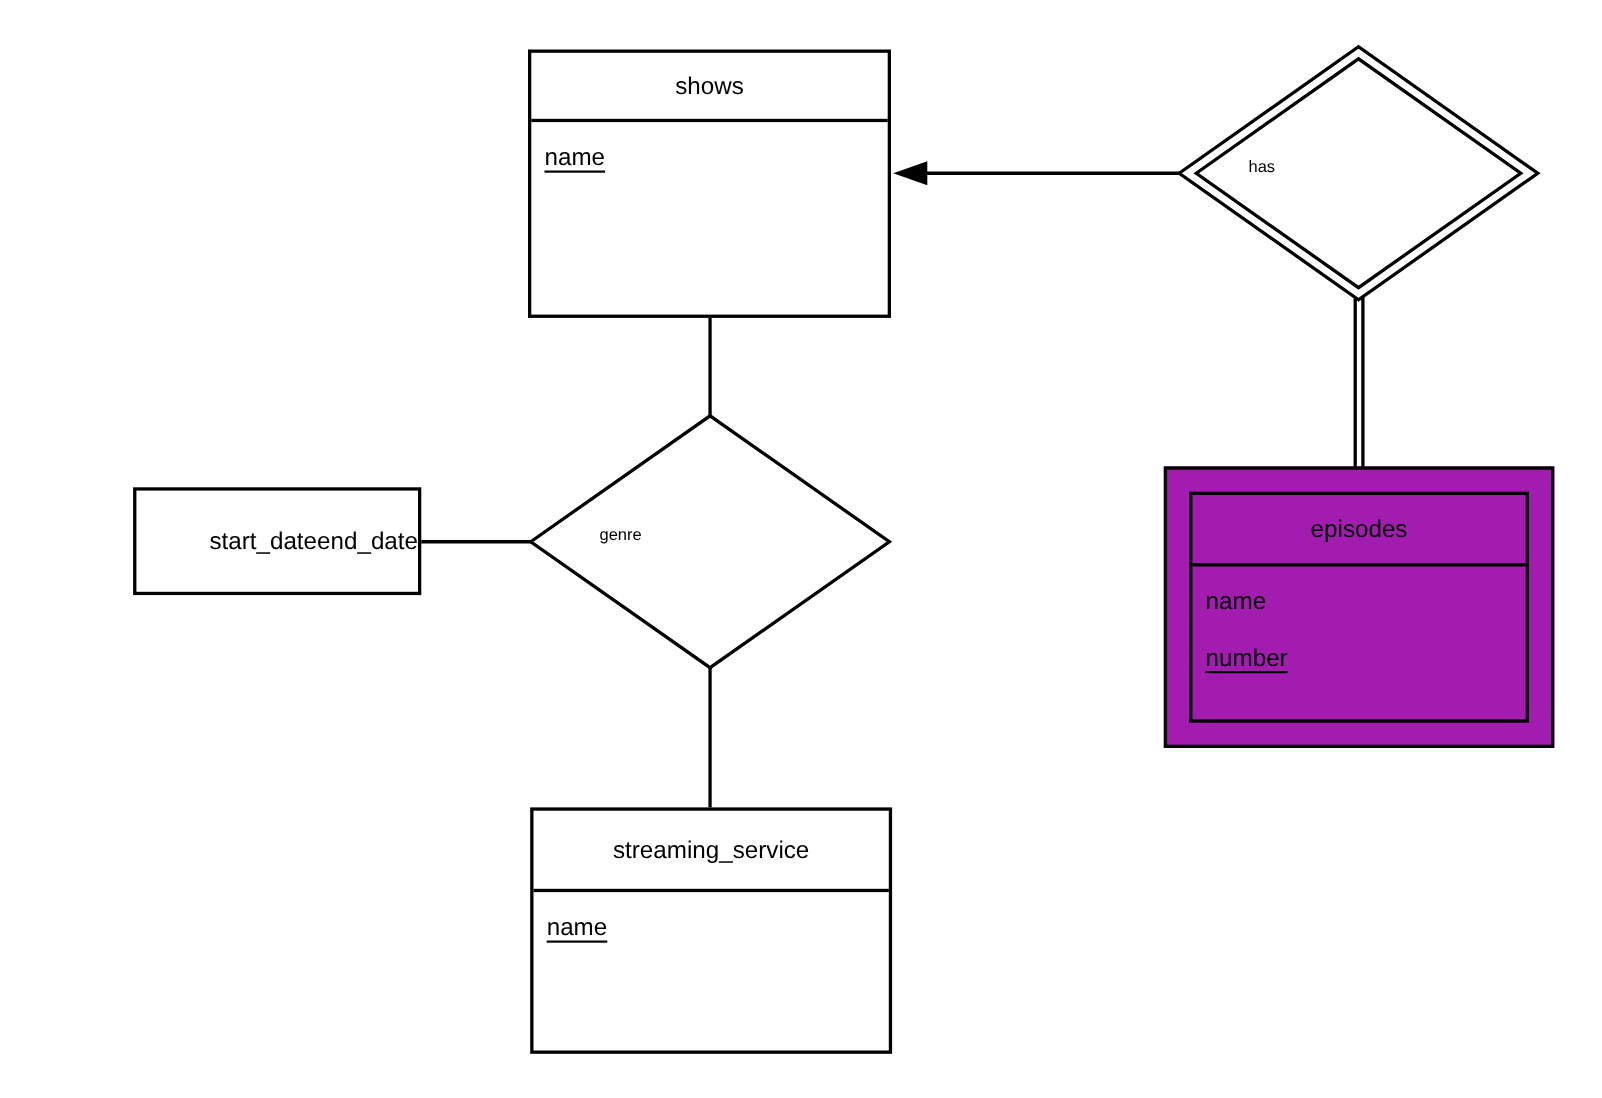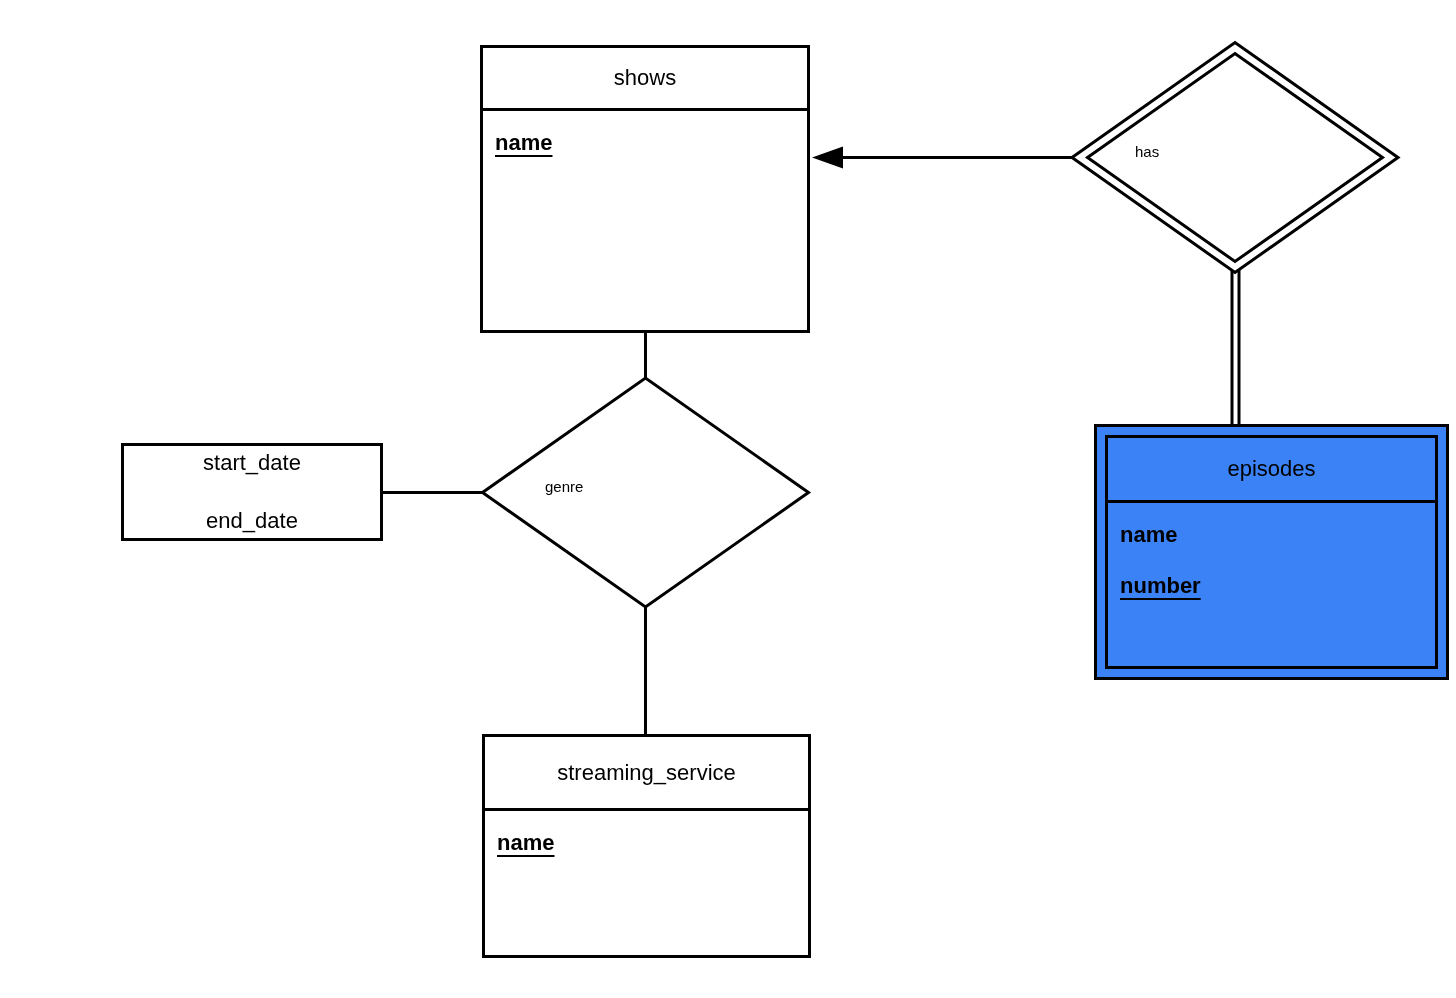--- a/index.html
+++ b/index.html
@@ -33,41 +33,39 @@
   }
   .entity-title {
     border-bottom: 3px solid #000000;
     display: flex;
     align-items: center;
     justify-content: center;
     box-sizing: border-box;
   }
   .entity-attrs {
     padding: 6px 0 0 12px;
-    font-weight: bold;
   }
   .attr {
     height: 51px;
     display: flex;
     align-items: center;
   }
   .attr span.u {
     text-decoration: underline;
     text-decoration-thickness: 2px;
     text-underline-offset: 5px;
   }
   
   .entity-outer {
     position: absolute;
-    background: #3b82f6;
+    background: #a21caf;
     border: 3px solid #000000;
     box-sizing: border-box;
     z-index: 2;
-    padding: 8px;
-    margin-left: 36px;
+    padding: 20px;
   }
   .entity-inner {
     width: 100%;
     height: 100%;
     border: 3px solid #000000;
     box-sizing: border-box;
     font-size: 22px;
   }
   
   .diamond-label {
@@ -78,23 +76,23 @@
   }
   
   .attr-box {
     position: absolute;
     background: #ffffff;
     border: 3px solid #000000;
     box-sizing: border-box;
     z-index: 2;
     font-size: 22px;
     display: flex;
-    flex-direction: column;
+    flex-direction: row;
     align-items: center;
-    justify-content: space-between;
+    justify-content: flex-end;
     line-height: 34px;
   }
 </style>
 </head>
 <body>
 
 <div class="canvas">
 
   <svg class="overlay" width="1456" height="998" viewBox="0 0 1456 998">
 
@@ -109,21 +107,21 @@
 
     <line x1="1232" y1="270" x2="1232" y2="426" stroke="#000000" stroke-width="3"></line>
     <line x1="1239" y1="270" x2="1239" y2="426" stroke="#000000" stroke-width="3"></line>
 
     <polygon points="482.5,492.5 645.5,378 808.5,492.5 645.5,607" fill="#ffffff" stroke="#000000" stroke-width="3"></polygon>
 
     <polygon points="1072,157.5 1235,42.5 1398,157.5 1235,272.5" fill="#ffffff" stroke="#000000" stroke-width="3"></polygon>
     <polygon points="1087.5,157.5 1235,53.5 1382.5,157.5 1235,261.5" fill="#ffffff" stroke="#000000" stroke-width="3"></polygon>
   </svg>
 
-  <div class="entity" style="left:480px; top:45px; width:330px; height:288px;">
+  <div class="entity" style="left:480px; top:45px; width:330px; height:244px;">
     <div class="entity-title" style="height:63px;">shows</div>
     <div class="entity-attrs">
       <div class="attr">
         <span class="u">name</span>
       </div>
     </div>
   </div>
 
   <div class="entity" style="left:482px; top:734px; width:329px; height:224px;">
     <div class="entity-title" style="height:74px;">streaming_service</div>

